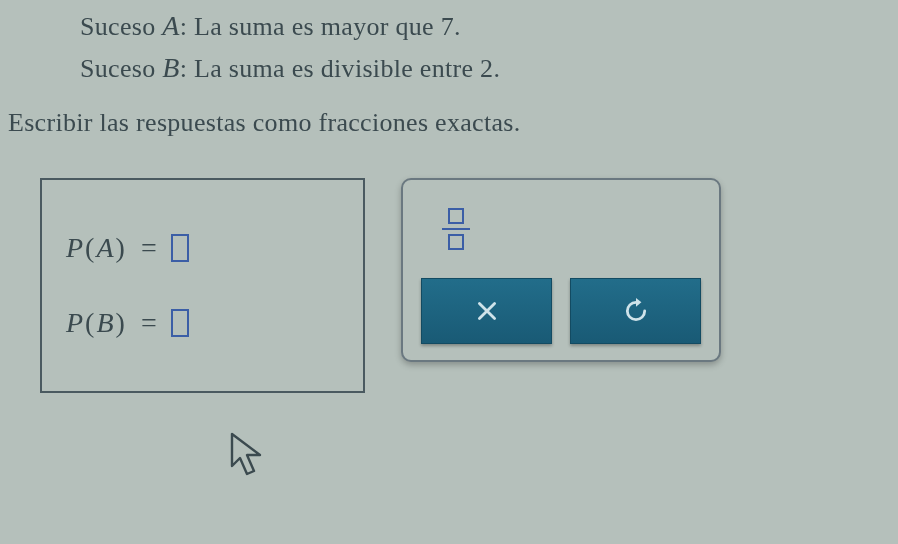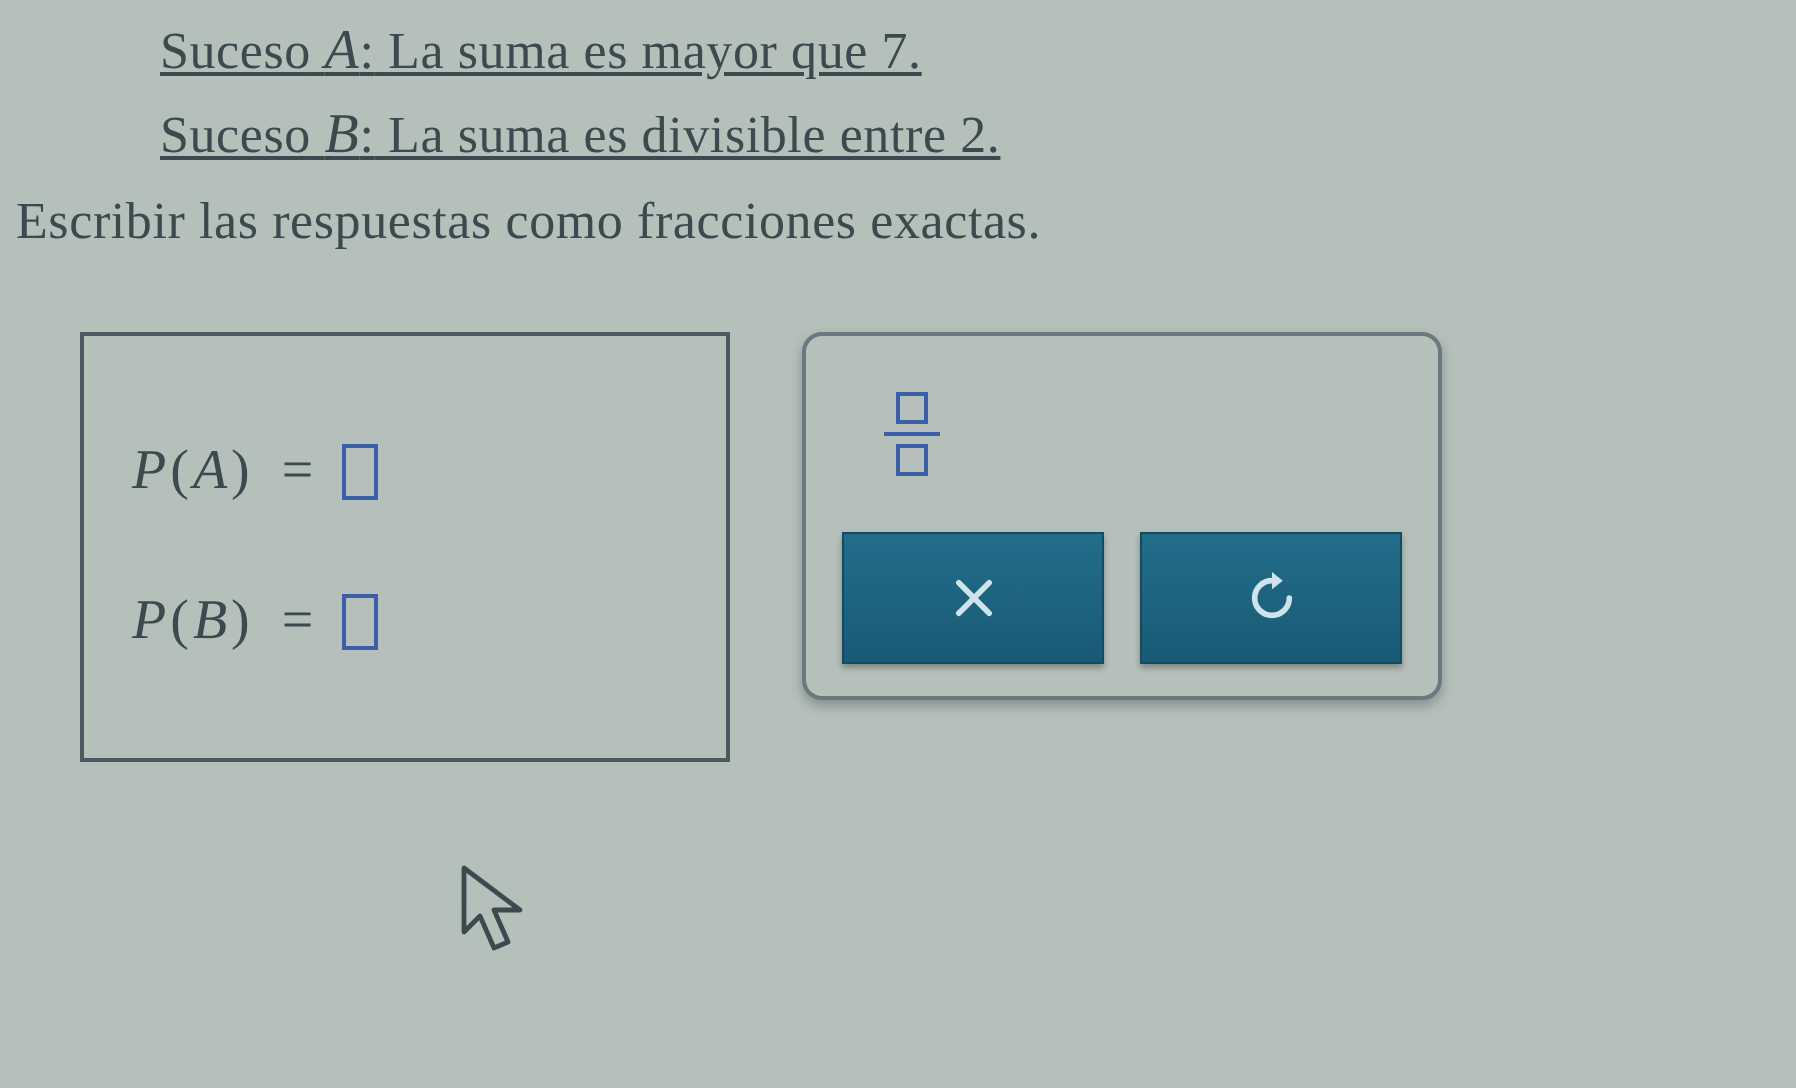--- a/index.html
+++ b/index.html
@@ -13,34 +13,33 @@
       position: relative;
     }
     .content {
       padding: 10px 0 0 0;
     }
     .event-line {
       font-size: 26px;
       margin-bottom: 10px;
       padding-left: 80px;
       letter-spacing: 0.3px;
-      text-decoration: underline;
     }
     .event-line .label {
       font-weight: 500;
     }
     .event-line .italic {
       font-style: italic;
       font-family: 'Times New Roman', serif;
       font-size: 28px;
     }
     .instruction {
       font-size: 26px;
       padding-left: 8px;
-      margin-top: 12px;
+      margin-top: 24px;
       margin-bottom: 40px;
       letter-spacing: 0.3px;
     }
     .panels {
       display: flex;
       gap: 36px;
       align-items: flex-start;
       padding-left: 40px;
     }
     .answer-box {

